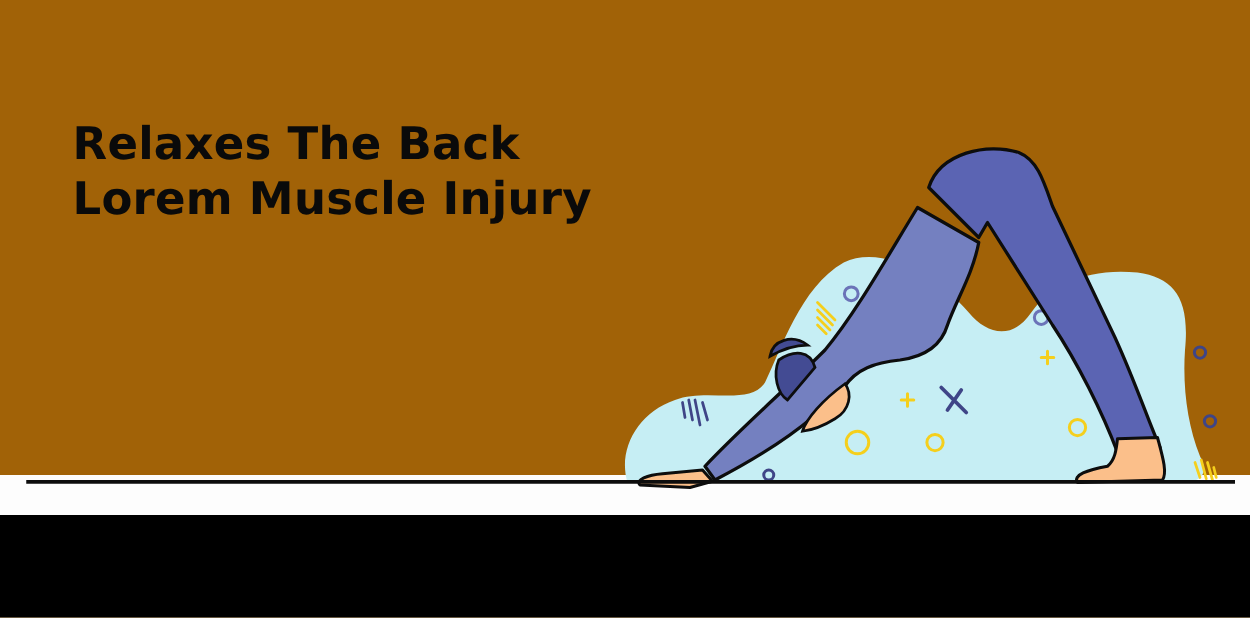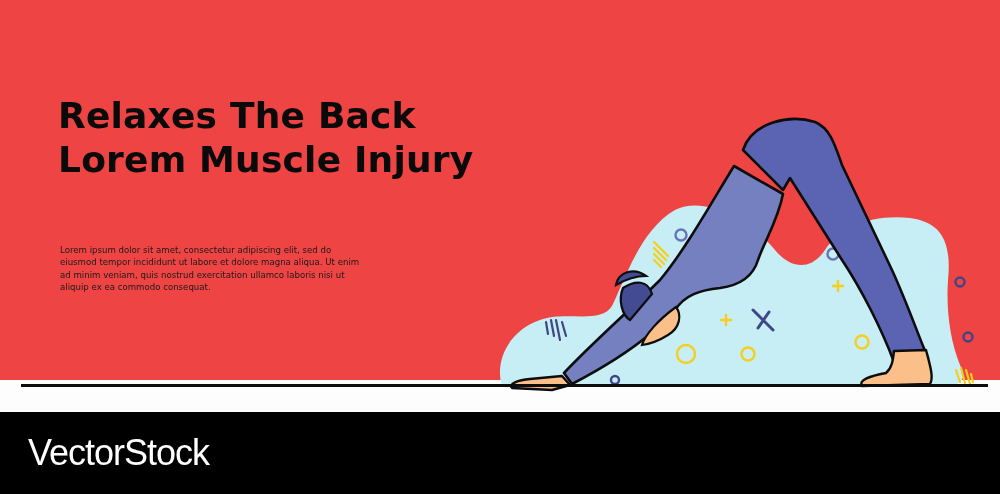--- a/index.html
+++ b/index.html
@@ -1,21 +1,21 @@
 <!DOCTYPE html>
 <html><head>
   <meta charset="utf-8">
   <style>
     html, body { margin: 0; padding: 0; }
     body {
       width: 1000px; height: 494px; overflow: hidden;
       background: #fdfdfd; position: relative;
       font-family: "Liberation Sans", sans-serif;
     }
-    .canvas { position: absolute; left: 0; top: 0; width: 1000px; height: 380px; background: #ef4444; }
+    .canvas { position: absolute; left: 0; top: 0; width: 1000px; height: 380px; background: #a16207; }
     .title {
       position: absolute; left: 58px; top: 94px; margin: 0;
       font-family: "DejaVu Sans", sans-serif; font-weight: bold;
       font-size: 36px; line-height: 44px; color: #0a0a0a; letter-spacing: 0.2px;
     }
     .title span { display: block; }
     .body-text {
       position: absolute; left: 60px; top: 244px; width: 300px; margin: 0;
       font-family: "DejaVu Sans", sans-serif; font-size: 8.6px; line-height: 12.4px; color: #1a1a1a;
     }
@@ -37,21 +37,20 @@
   </style>
 </head>
 <body>
 
 <div class="canvas">
   <h1 class="title">
     <span>Relaxes The Back</span>
     <span>Lorem Muscle Injury</span>
   </h1>
 
-  <p class="body-text">Lorem ipsum dolor sit amet, consectetur adipiscing elit, sed do eiusmod tempor incididunt ut labore et dolore magna aliqua. Ut enim ad minim veniam, quis nostrud exercitation ullamco laboris nisi ut aliquip ex ea commodo consequat.</p>
 
   <svg class="illus" viewBox="0 0 510 290" xmlns="http://www.w3.org/2000/svg">
 
     <path d="M12,276 C4,250 20,220 50,210 C75,200 110,215 122,196 C135,170 150,120 185,100 C215,85 260,110 285,140 C300,158 320,162 335,140 C350,118 380,104 420,108 C450,112 462,130 458,170 C456,200 460,230 470,255 C478,270 470,276 455,276 Z" fill="#c6eef4"></path>
 
     <g fill="none" stroke-width="2.4">
       <circle cx="191" cy="125" r="5.5" stroke="#6b73b8"></circle>
       <circle cx="343" cy="144" r="5.5" stroke="#6b73b8"></circle>
       <circle cx="470" cy="172" r="4.5" stroke="#3f4587"></circle>
       <circle cx="478" cy="227" r="4.5" stroke="#3f4587"></circle>
@@ -82,14 +81,13 @@
     <path d="M126,175 C128,162 144,157 156,166 C148,166 138,168 126,175 Z" fill="#434b93" stroke="#0d0d0d" stroke-width="2.2"></path>
     <path d="M133,178 C145,170 158,170 162,184 L140,210 C132,205 128,190 133,178 Z" fill="#434b93" stroke="#0d0d0d" stroke-width="2.2"></path>
 
     <path d="M186,197 C192,205 190,218 178,225 C170,230 160,234 152,235 C155,225 168,210 186,197 Z" fill="#fbbf8a" stroke="#0d0d0d" stroke-width="2.2"></path>
   </svg>
 
   <div class="ground"></div>
 </div>
 
 <div class="footer">
-  <span class="brand">VectorStock</span>
 </div>
 
 </body></html>

